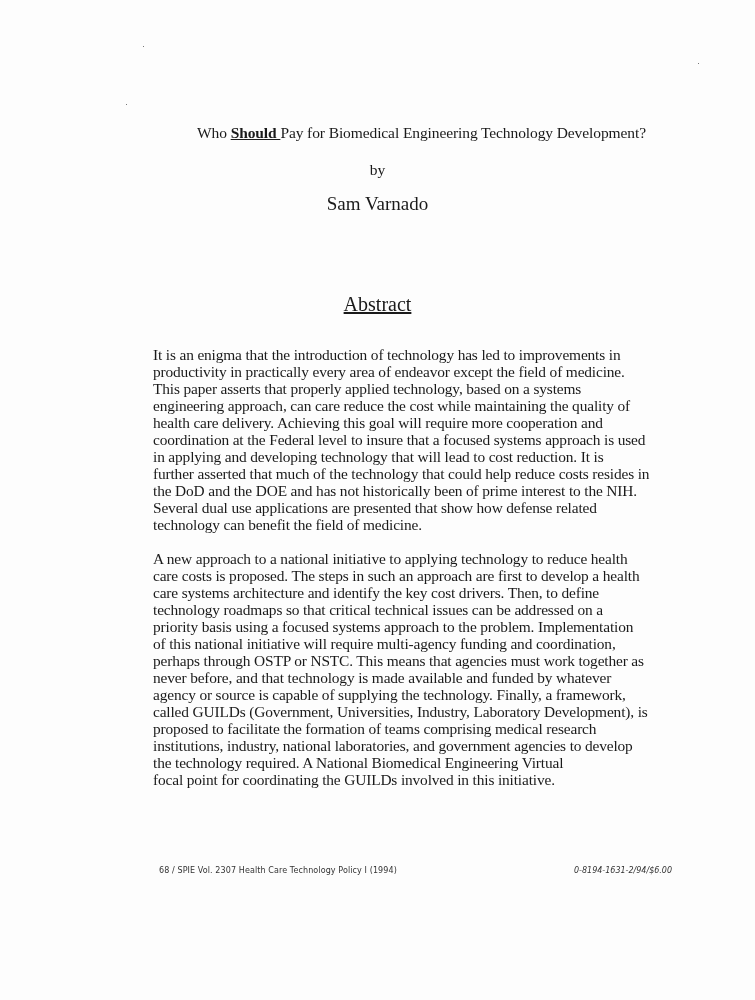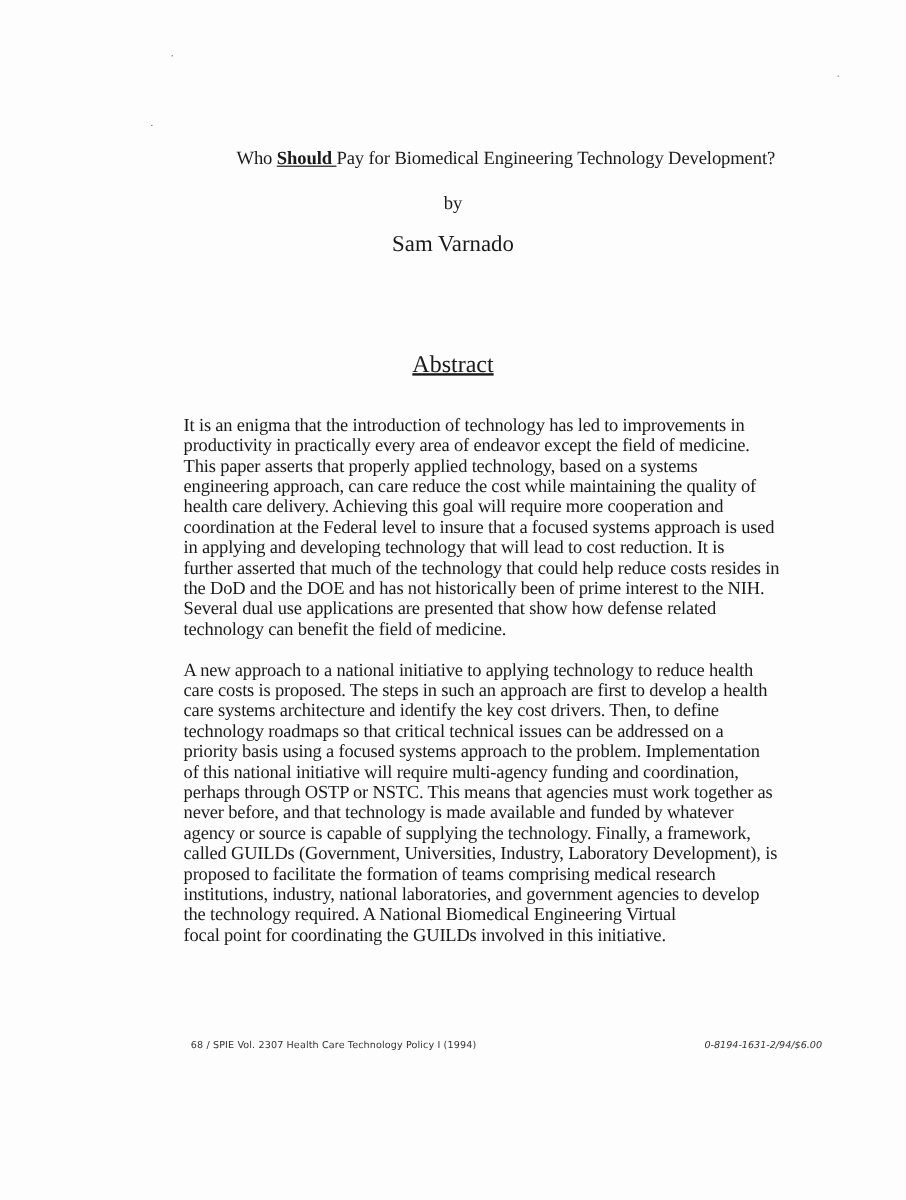--- a/index.html
+++ b/index.html
@@ -13,21 +13,21 @@
     .author { position: absolute; top: 195px; left: 0; width: 755px; text-align: center; font-size: 19px; line-height: 18px; }
     .abstract-heading { position: absolute; top: 293px; left: 0; width: 755px; text-align: center;
                         font-size: 20px; text-decoration: underline; }
     .para { position: absolute; left: 153px; width: 520px; font-size: 15.4px; line-height: 17px;
             letter-spacing: -0.15px; margin: 0; }
     .para .line { display: block; white-space: nowrap; }
     .p1 { top: 346px; }
     .p2 { top: 550px; }
     .footer-left { position: absolute; top: 866px; left: 115px; font-family: "DejaVu Sans", sans-serif;
                    font-size: 8px; color: #333; letter-spacing: 0.1px; margin-left: 44px; }
-    .footer-right { position: absolute; top: 866px; left: 587px; font-family: "DejaVu Sans", sans-serif;
+    .footer-right { position: absolute; top: 866px; left: 574px; font-family: "DejaVu Sans", sans-serif;
                     font-style: italic; font-size: 8px; color: #333; }
     .speck { position: absolute; width: 1px; height: 1px; background: #777; }
   </style>
 </head>
 <body>
 
 <div class="page">
   <span class="speck" style="left:143px;top:46px;"></span>
   <span class="speck" style="left:126px;top:104px;"></span>
   <span class="speck" style="left:698px;top:63px;"></span>

